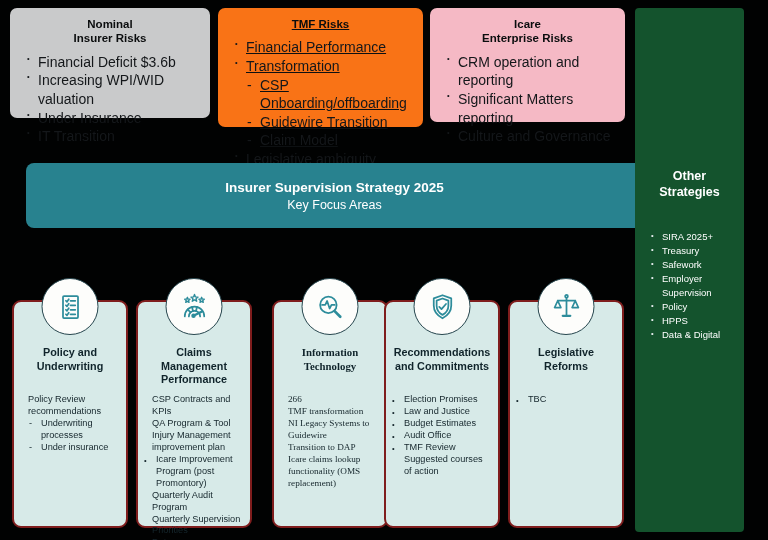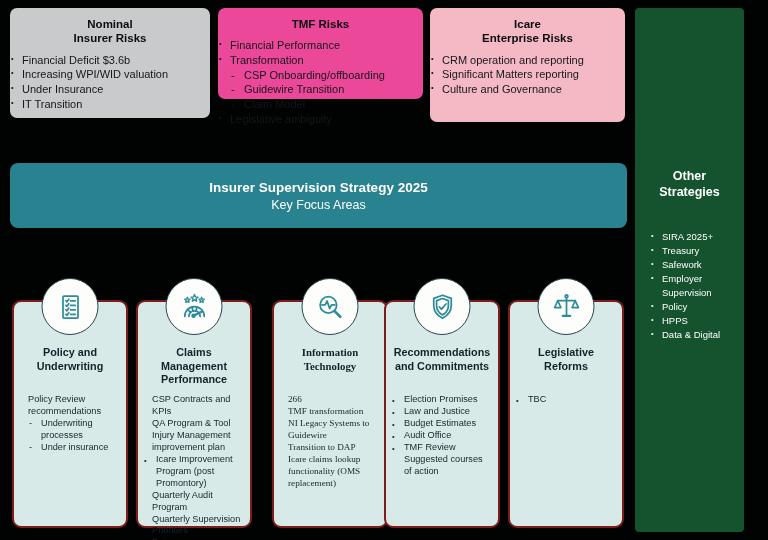--- a/index.html
+++ b/index.html
@@ -3,35 +3,35 @@
 <meta charset="utf-8">
 <style>
   html,body{margin:0;padding:0;background:#000;}
   #stage{
     position:relative;width:768px;height:540px;background:#010202;overflow:hidden;
     font-family:"Liberation Sans",sans-serif;-webkit-font-smoothing:antialiased;
   }
   
   .riskbox{position:absolute;top:8px;border-radius:7px;color:#0d1012;}
   .riskbox.gray{left:10px;width:200px;height:110px;background:#c9cacb;}
-  .riskbox.blue{left:218px;width:205px;height:91px;background:#ec4899;}
+  .riskbox.blue{left:218px;width:205px;height:119px;background:#f97316;text-decoration:underline;}
   .riskbox.pink{left:430px;width:195px;height:114px;background:#f5b9c5;}
   .riskbox h2{
     margin:9px 6px 0 6px;font-size:11.5px;font-weight:bold;text-align:center;
     line-height:1.25;white-space:pre-line;color:#0b0d0e;
   }
-  .riskbox ul{list-style:none;margin:7px 4px 0 0;padding:0 6px 0 12px;
-    font-size:11px;line-height:1.33;color:#14171a;}
+  .riskbox ul{list-style:none;margin:7px 4px 0 0;padding:0 6px 0 28px;
+    font-size:14px;line-height:1.33;color:#14171a;}
   li.l1{position:relative;}
   li.l1::before{content:"•";position:absolute;left:-11px;top:0;font-size:7.5px;line-height:1.6;}
   li.l2{position:relative;padding-left:14px;}
   li.l2::before{content:"-";position:absolute;left:1px;top:0;}
   
   .banner{
-    position:absolute;left:10px;top:163px;width:617px;height:65px;background:#28828f;
+    position:absolute;left:26px;top:163px;width:617px;height:65px;background:#28828f;
     border-radius:8px;color:#fff;display:flex;flex-direction:column;align-items:center;
     justify-content:center;gap:3px;
   }
   .banner .t1{font-size:13.5px;font-weight:bold;}
   .banner .t2{font-size:12.5px;}
   
   .panel{
     position:absolute;left:635px;top:8px;width:109px;height:524px;background:#14532d;
     border-radius:4px;color:#fff;
   }

